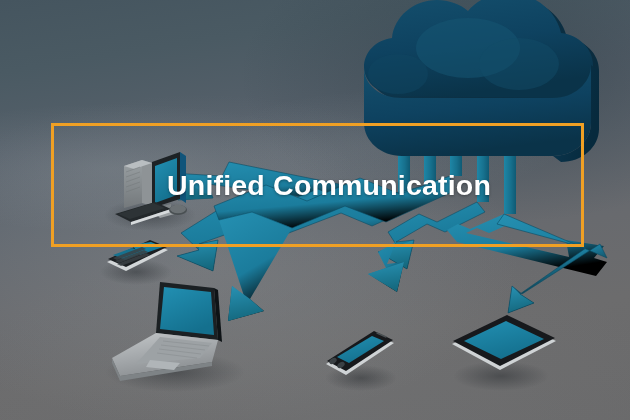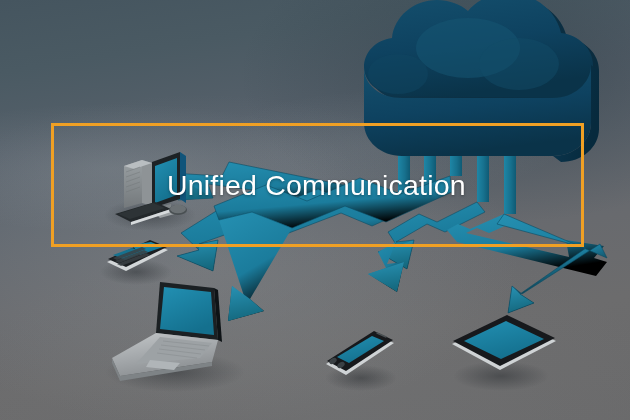--- a/index.html
+++ b/index.html
@@ -63,21 +63,21 @@
     pointer-events: none;
   }
 
   
   .title {
     position: absolute;
     left: 167px;
     top: 168px;
     color: #ffffff;
     font-size: 28.5px;
-    font-weight: 400;
+    font-weight: 700;
     letter-spacing: 0.2px;
     line-height: 34px;
     white-space: nowrap;
     text-shadow: 0 1px 3px rgba(0,0,0,0.35);
   }
 </style>
 </head>
 <body>
 
 <div id="stage">

